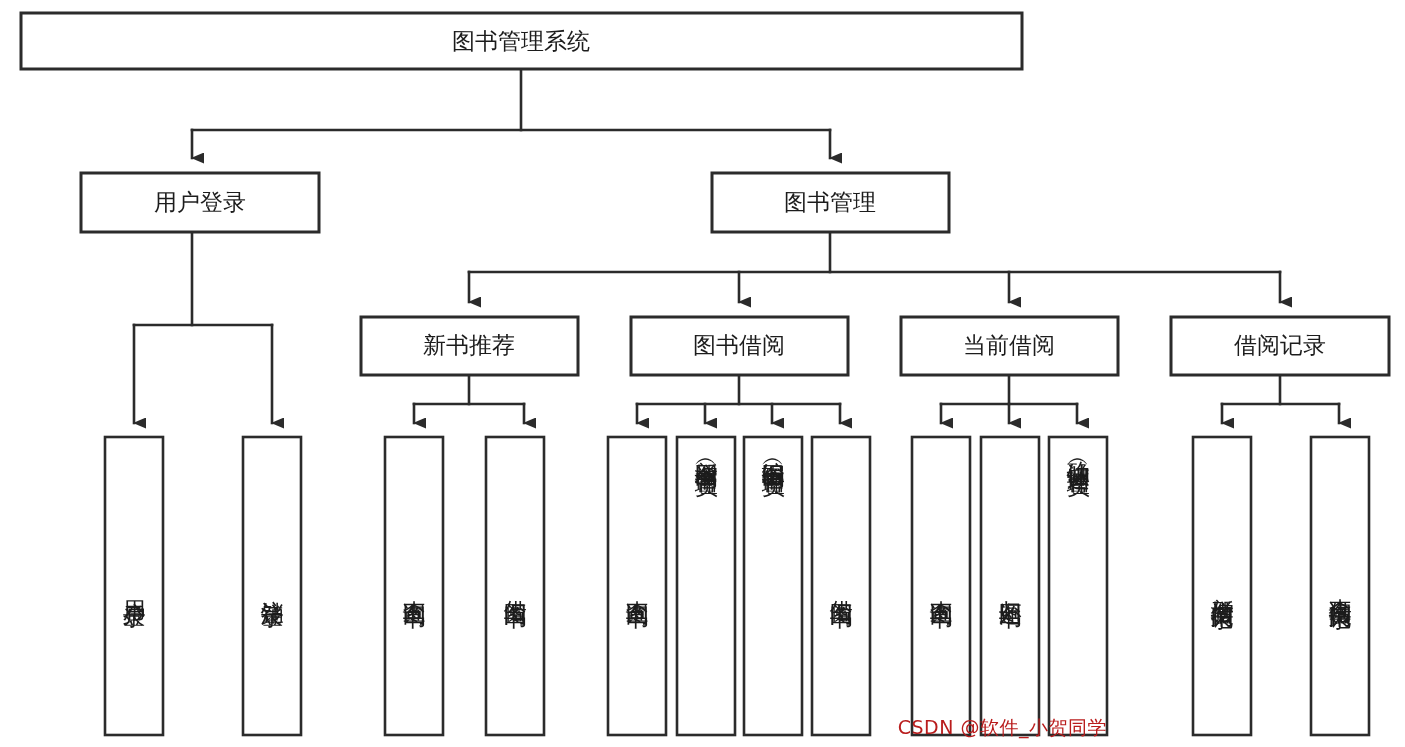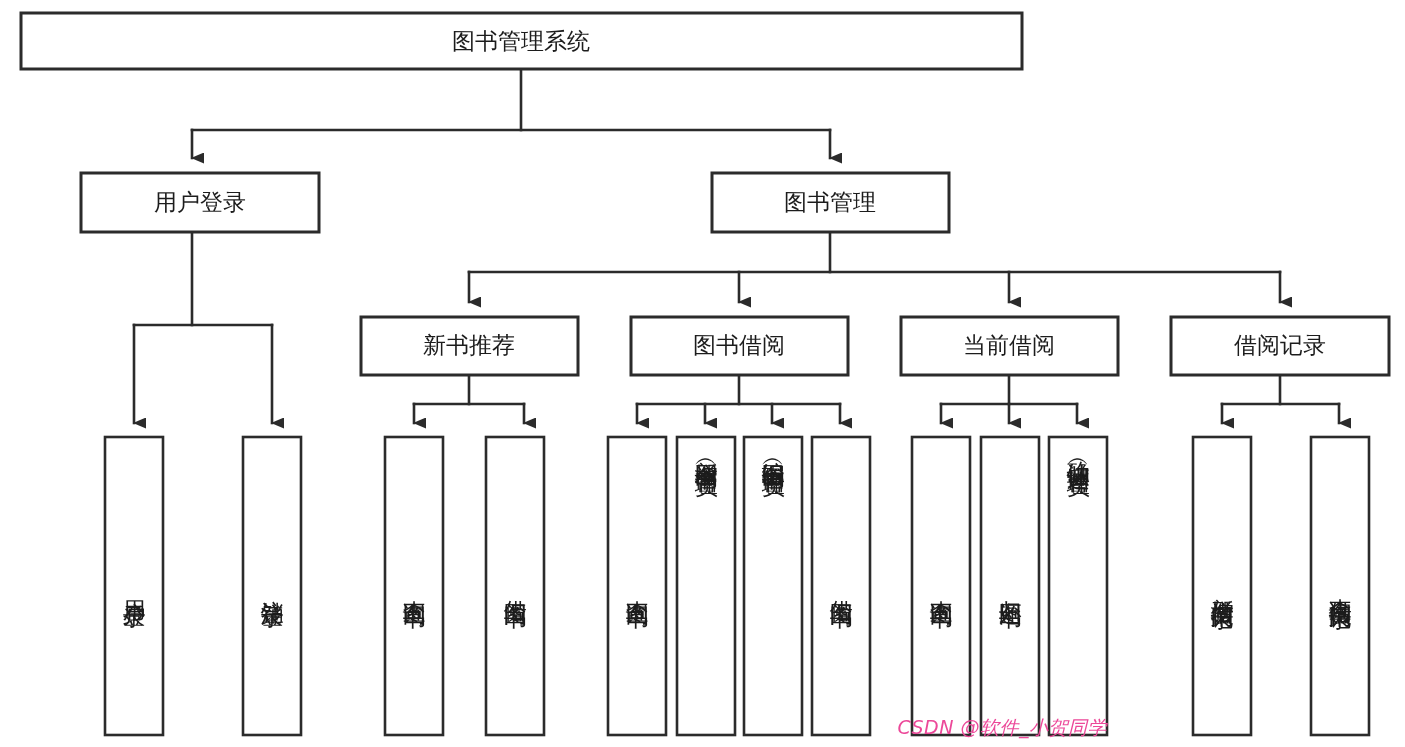--- a/index.html
+++ b/index.html
@@ -70,24 +70,23 @@
   }
   .node-label-v.center {
     justify-content: center;
   }
   .watermark {
     position: absolute;
     right: 6px;
     bottom: 6px;
     font-family: "DejaVu Sans", "Liberation Sans", sans-serif;
     font-size: 19px;
-    color: #ec4899;
+    color: #b91c1c;
     white-space: nowrap;
     letter-spacing: 0.5px;
-    font-style: italic;
   }
 </style>
 </head>
 <body>
 
 <div id="diagram-root">
 
   <svg class="flow" viewBox="0 0 1405 747">
     <defs>
       <marker id="ah" markerWidth="11" markerHeight="13" refX="5.5" refY="12" orient="auto" markerUnits="userSpaceOnUse">

